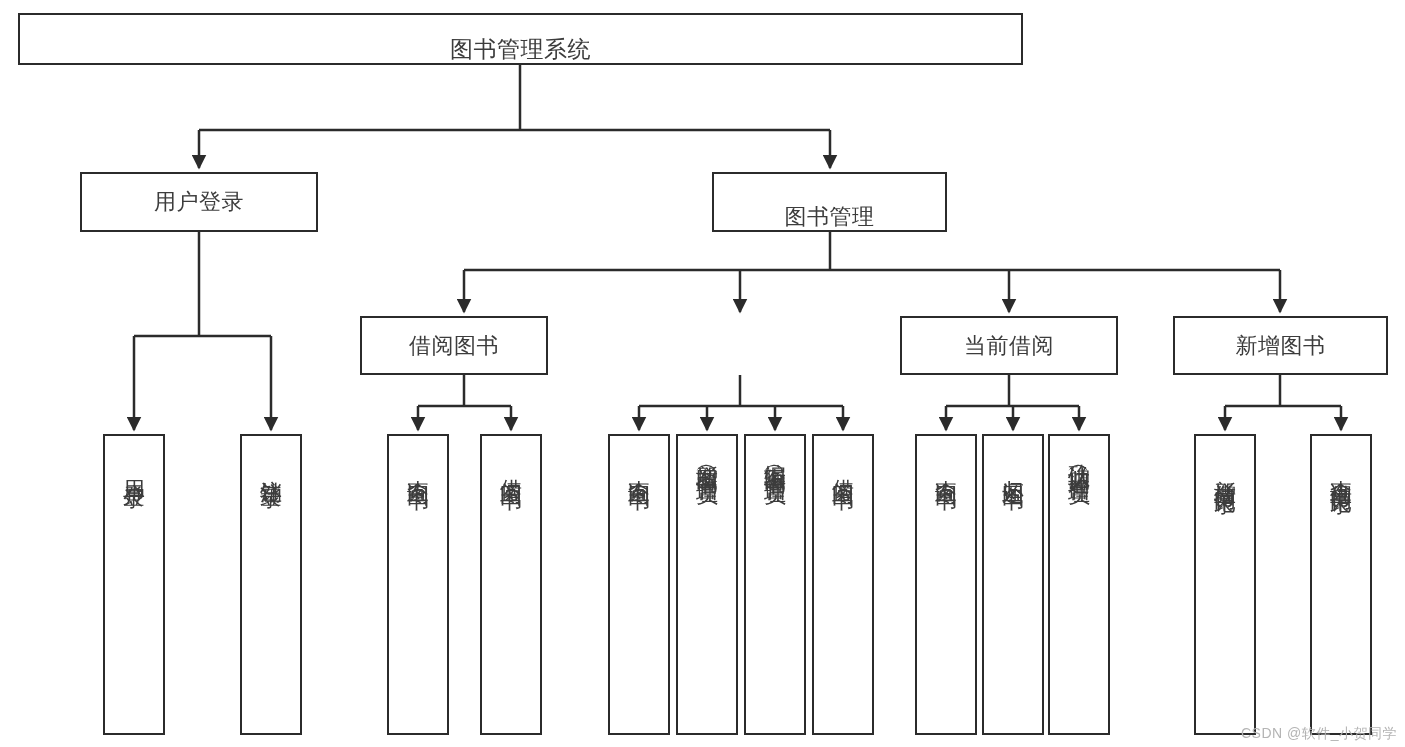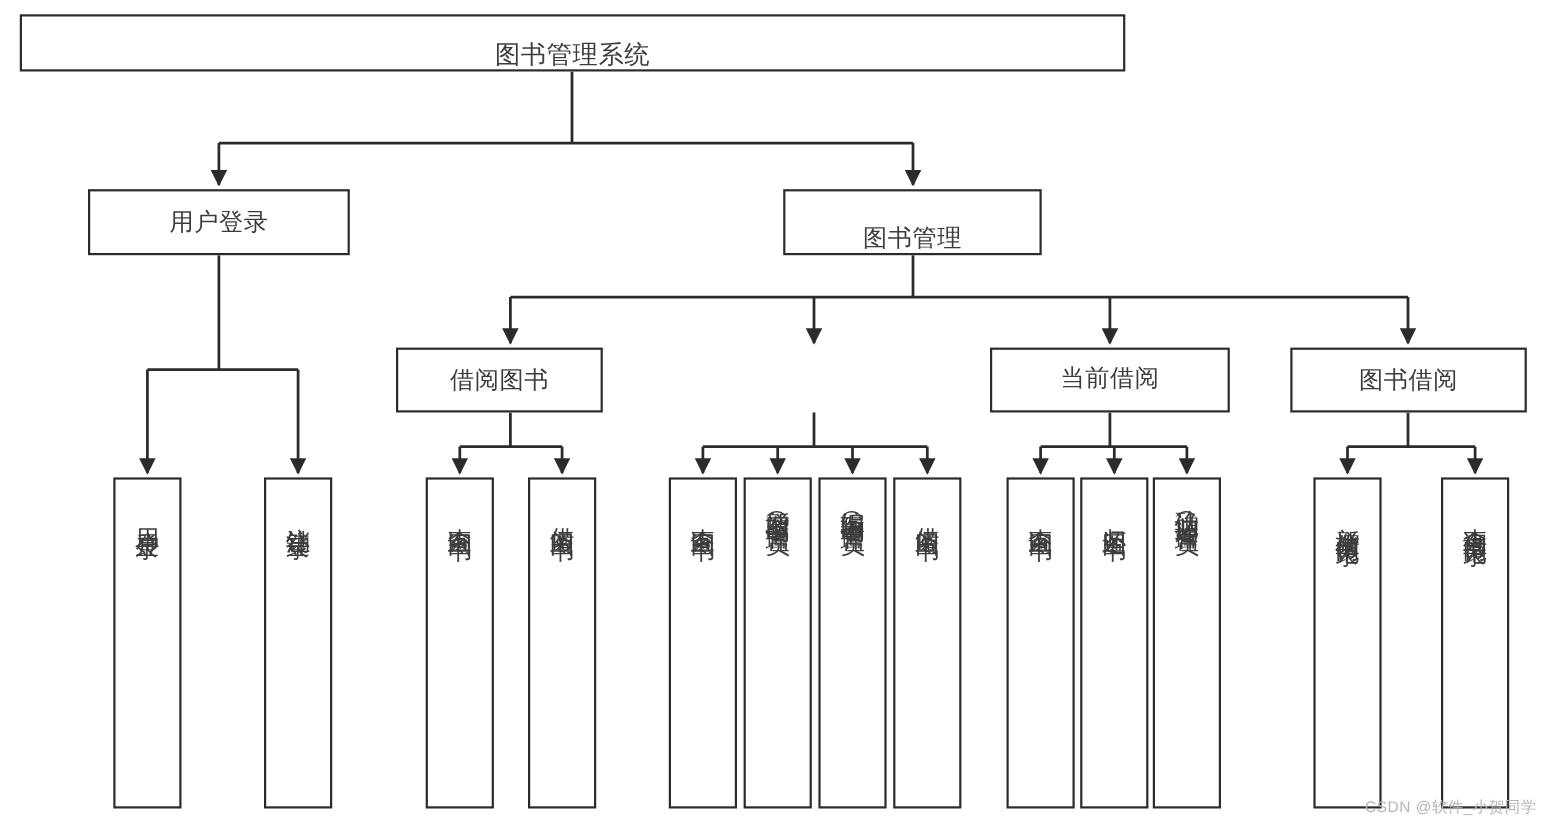--- a/index.html
+++ b/index.html
@@ -143,26 +143,26 @@
 
   <div class="node horiz" style="left:712px; top:172px; width:235px; height:60px;align-items:flex-end;">
     <span class="node-label">图书管理</span>
   </div>
 
   <div class="node horiz" style="left:360px; top:316px; width:188px; height:59px;">
     <span class="node-label">借阅图书</span>
   </div>
 
 
-  <div class="node horiz" style="left:900px; top:316px; width:218px; height:59px;font-family:Liberation Mono, monospace;">
+  <div class="node horiz" style="left:900px; top:316px; width:218px; height:59px;">
     <span class="node-label">当前借阅</span>
   </div>
 
   <div class="node horiz" style="left:1173px; top:316px; width:215px; height:59px;">
-    <span class="node-label">图书借阅</span>
+    <span class="node-label">新增图书</span>
   </div>
 
   <div class="node vert" style="left:103px; top:434px; width:62px; height:301px;">
     <span class="node-label">用户登录</span>
   </div>
 
   <div class="node vert" style="left:240px; top:434px; width:62px; height:301px;">
     <span class="node-label">注销登录</span>
   </div>
 

